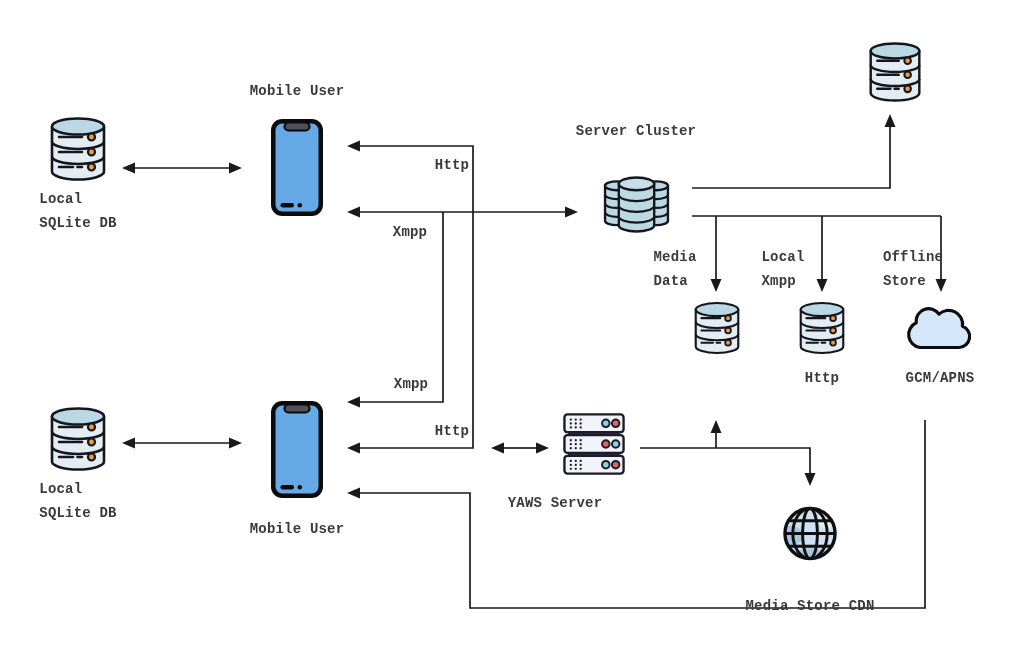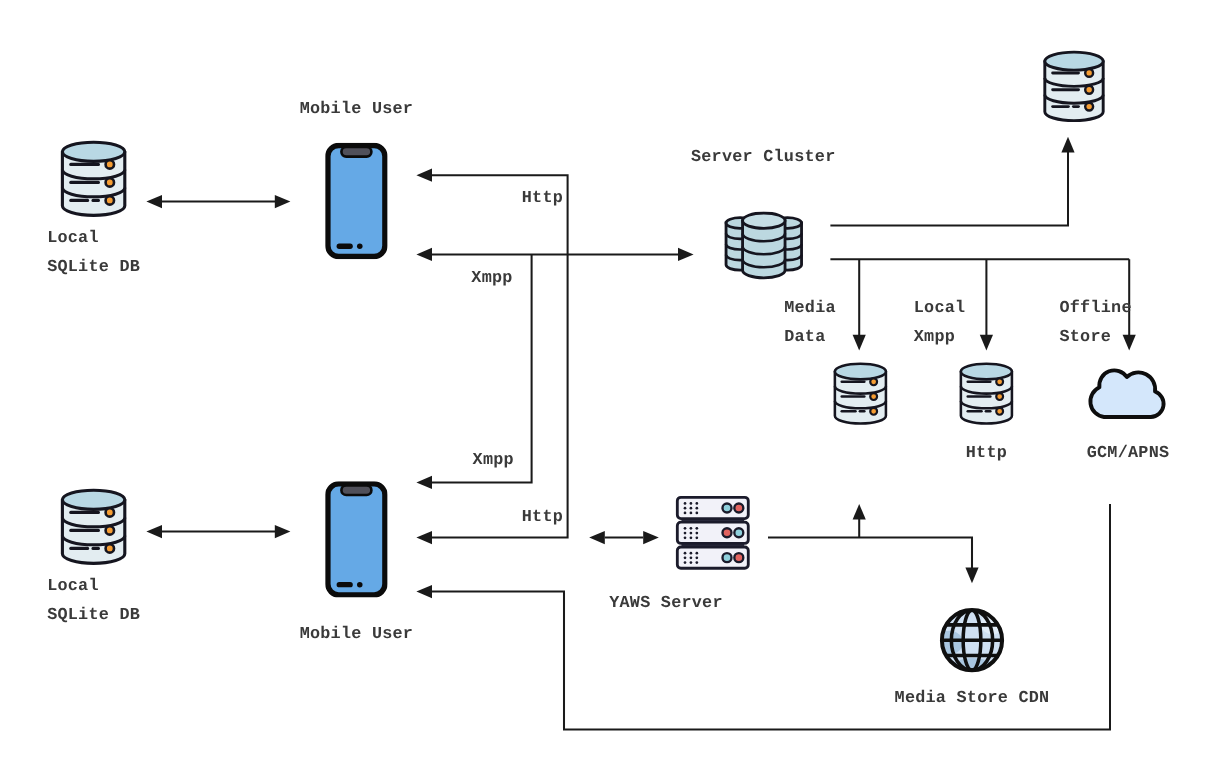--- a/index.html
+++ b/index.html
@@ -247,21 +247,21 @@
   <div class="lbl" style="left:822px;top:366px">Http</div>
   <div class="lbl" style="left:940px;top:366px">GCM/APNS</div>
 
   <div class="lbl" style="left:78px;top:477px">
     <div>Local</div>
     <div>SQLite DB</div>
   </div>
 
   <div class="lbl" style="left:297px;top:517px">Mobile User</div>
   <div class="lbl" style="left:555px;top:491px">YAWS Server</div>
-  <div class="lbl" style="left:810px;top:570px">Media Store CDN</div>
+  <div class="lbl" style="left:810px;top:594px">Media Store CDN</div>
 
   <div class="lbl" style="left:452px;top:153px">Http</div>
   <div class="lbl" style="left:410px;top:220px">Xmpp</div>
   <div class="lbl" style="left:411px;top:372px">Xmpp</div>
   <div class="lbl" style="left:452px;top:419px">Http</div>
 
 
   <div class="lbl" style="left:675px;top:245px">
     <div>Media</div>
     <div>Data</div>

